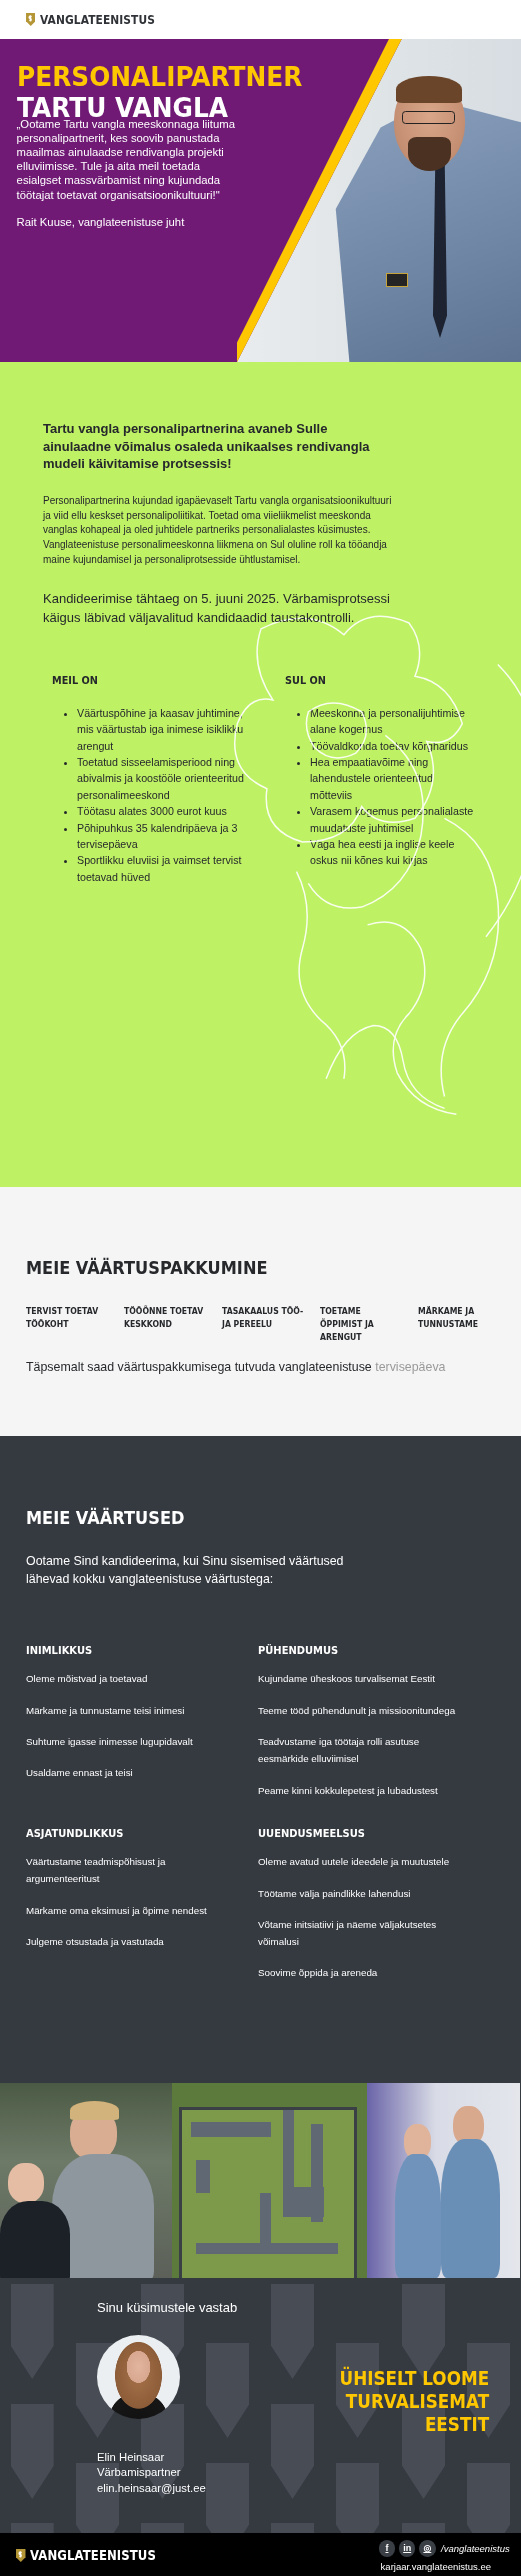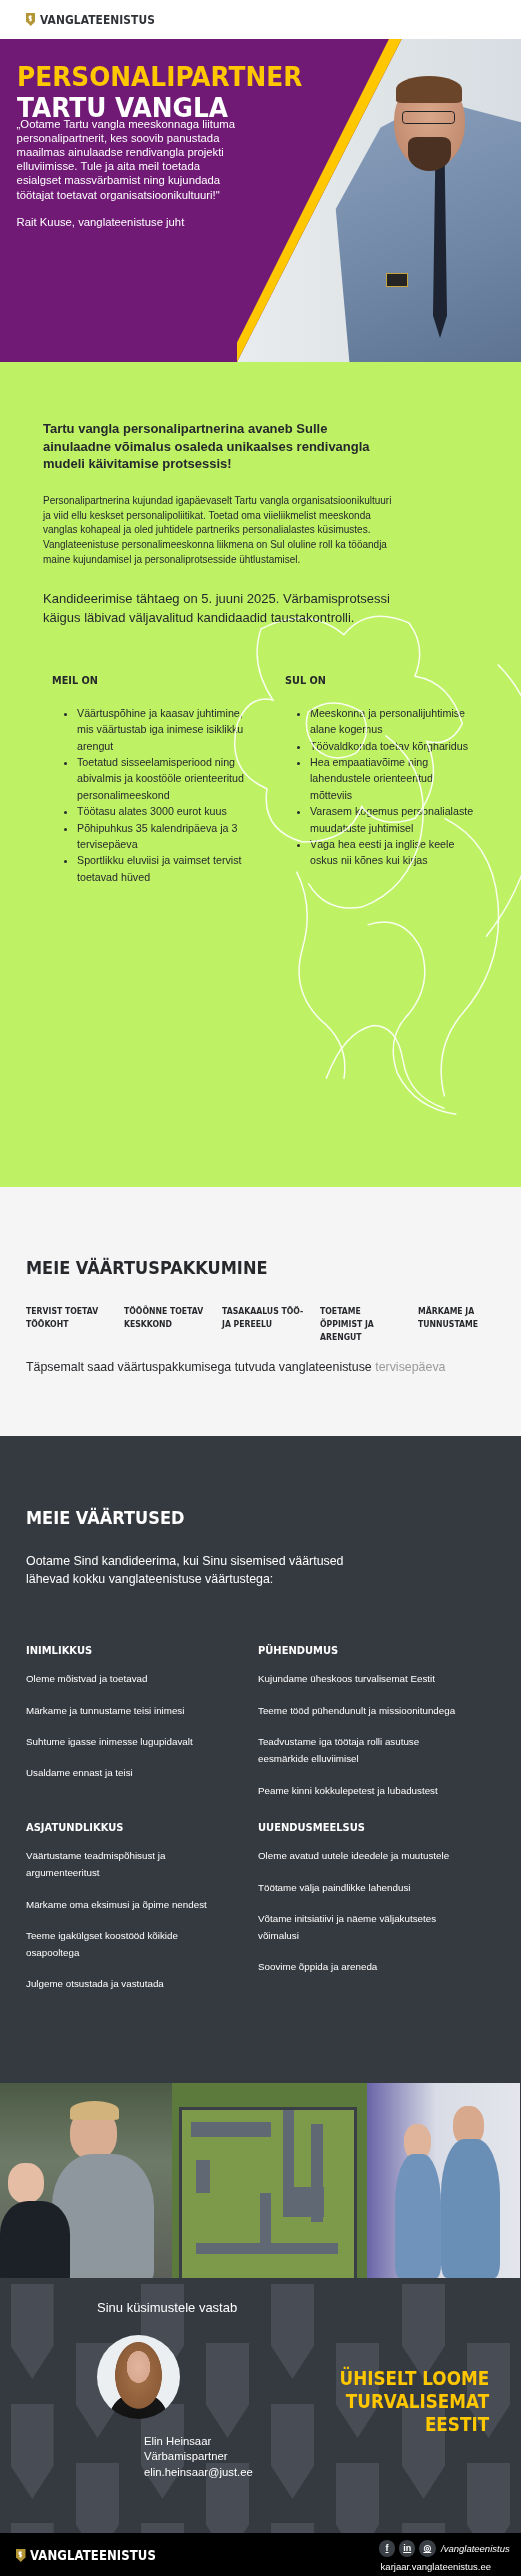--- a/index.html
+++ b/index.html
@@ -59,21 +59,21 @@
   .vp h2 { font-family: "DejaVu Sans", sans-serif; font-weight: 800; font-size: 18.4px; color: #26282c; transform: scaleX(0.88); transform-origin: left; }
   .vp-grid { display: grid; grid-template-columns: repeat(5, 98px); margin-top: 27px; }
   .vp-item { font-family: "DejaVu Sans", sans-serif; font-weight: 800; font-size: 9px; line-height: 1.45; color: #26282c; transform: scaleX(0.86); transform-origin: left; text-transform: uppercase; }
   .vp-more { margin-top: 14.2px; font-size: 12.4px; line-height: 1.6; color: #26282c; }
   .vp-link { color: #9a9a9a; text-decoration: none; }
 
   
   .values { background: #353940; padding: 71px 26px 0 26px; height: 647px; color: #fff; }
   .values h2 { font-family: "DejaVu Sans", sans-serif; font-weight: 800; font-size: 18.4px; color: #fff; transform: scaleX(0.88); transform-origin: left; }
   .values-intro { font-size: 12.4px; line-height: 1.47; margin-top: 24px; width: 355px; }
-  .values-grid { display: grid; grid-template-columns: 232px 232px; margin-top: 56px; row-gap: 0; }
+  .values-grid { display: grid; grid-template-columns: 232px 232px; margin-top: 56px; row-gap: 6px; }
   .value-block h3 { font-family: "DejaVu Sans", sans-serif; font-weight: 800; font-size: 11.3px; color: #fff; transform: scaleX(0.88); transform-origin: left; margin-bottom: 13px; }
   .value-block p { font-size: 9.8px; font-weight: 300; line-height: 1.75; color: #fff; margin-bottom: 14.2px; width: 204px; }
   .values-grid .value-block:nth-child(3), .values-grid .value-block:nth-child(4) { margin-top: 8.3px; }
 
   
   .photostrip { display: flex; height: 195px; background: #353940; }
   .ps { height: 100%; position: relative; overflow: hidden; }
   .ps1 { width: 172px; background: linear-gradient(180deg, #4b5a45 0%, #6d7a67 40%, #5c6059 100%); }
   .ps2 { width: 195px; background: #5c7a3b; }
   .ps3 { width: 153px; background: linear-gradient(90deg, #6a64a8 0%, #d9dce6 45%, #e4e6ec 100%); }
@@ -84,21 +84,21 @@
   
   .contact { position: relative; height: 255px; background: #353940; overflow: hidden; }
   .shield-bg { position: absolute; width: 43px; height: 95px; background: #474c55;
     clip-path: polygon(0 0, 100% 0, 100% 65%, 50% 100%, 0 65%); }
   .contact-label { position: absolute; left: 97px; top: 22px; font-size: 13px; font-weight: 300; color: #fff; }
   .contact-avatar { position: absolute; left: 97px; top: 57px; width: 83px; height: 84px; border-radius: 50%; overflow: hidden;
     background: radial-gradient(ellipse 16.6px 22.5px at 50% 38%, #e2b59f 0%, #d8a78f 70%, transparent 72%),
       radial-gradient(ellipse 33px 47px at 50% 48%, #a57148 0%, #8d5d39 70%, transparent 72%),
       radial-gradient(ellipse 36px 33px at 50% 100%, #121212 0%, #161616 80%, transparent 82%),
       #eceff1; }
-  .contact-info { position: absolute; left: 97px; top: 156px; font-size: 11.3px; font-weight: 300; line-height: 1.37; color: #fff; margin-left: 47px; }
+  .contact-info { position: absolute; left: 97px; top: 172px; font-size: 11.3px; font-weight: 300; line-height: 1.37; color: #fff; }
   .slogan { position: absolute; right: 32px; top: 89px; text-align: right; font-family: "DejaVu Sans", sans-serif; font-weight: 800; font-size: 20px; line-height: 1.14; color: #ffc700; transform: scaleX(0.84); transform-origin: right; }
 
   
   .footer { background: #000; height: 43px; position: relative; }
   .footer .logo { position: absolute; left: 16px; top: 14.2px; }
   .footer .logo-text { color: #fff; font-size: 13.6px; }
   .social { position: absolute; right: 11.3px; top: 7.1px; display: flex; align-items: center; gap: 3.6px; }
   .soc-btn { width: 16.6px; height: 16.6px; border-radius: 50%; background: #3a3f46; color: #fff; font-weight: 700; font-size: 9px; display: flex; align-items: center; justify-content: center; }
   .social-handle { color: #fff; font-size: 9.5px; margin-left: 1.8px; font-style: italic; }
   .career-url { position: absolute; right: 30px; top: 28.4px; color: #fff; font-size: 9.5px; }
@@ -208,21 +208,20 @@
         <h3>PÜHENDUMUS</h3>
         <p>Kujundame üheskoos turvalisemat Eestit</p>
         <p>Teeme tööd pühendunult ja missioonitundega</p>
         <p>Teadvustame iga töötaja rolli asutuse eesmärkide elluviimisel</p>
         <p>Peame kinni kokkulepetest ja lubadustest</p>
       </div>
       <div class="value-block">
         <h3>ASJATUNDLIKKUS</h3>
         <p>Väärtustame teadmispõhisust ja argumenteeritust</p>
         <p>Märkame oma eksimusi ja õpime nendest</p>
-        <p>Teeme igakülgset koostööd kõikide osapooltega</p>
         <p>Julgeme otsustada ja vastutada</p>
       </div>
       <div class="value-block">
         <h3>UUENDUSMEELSUS</h3>
         <p>Oleme avatud uutele ideedele ja muutustele</p>
         <p>Töötame välja paindlikke lahendusi</p>
         <p>Võtame initsiatiivi ja näeme väljakutsetes võimalusi</p>
         <p>Soovime õppida ja areneda</p>
       </div>
     </div>

